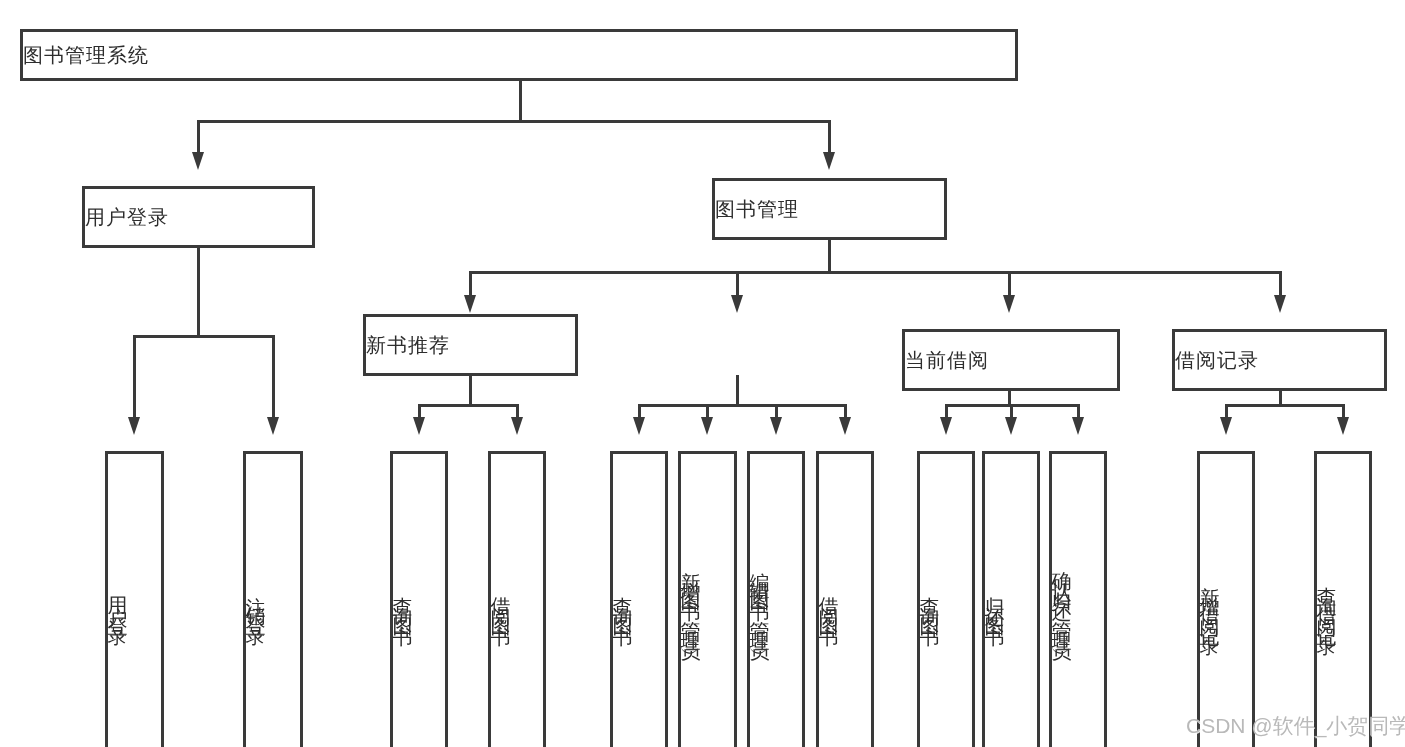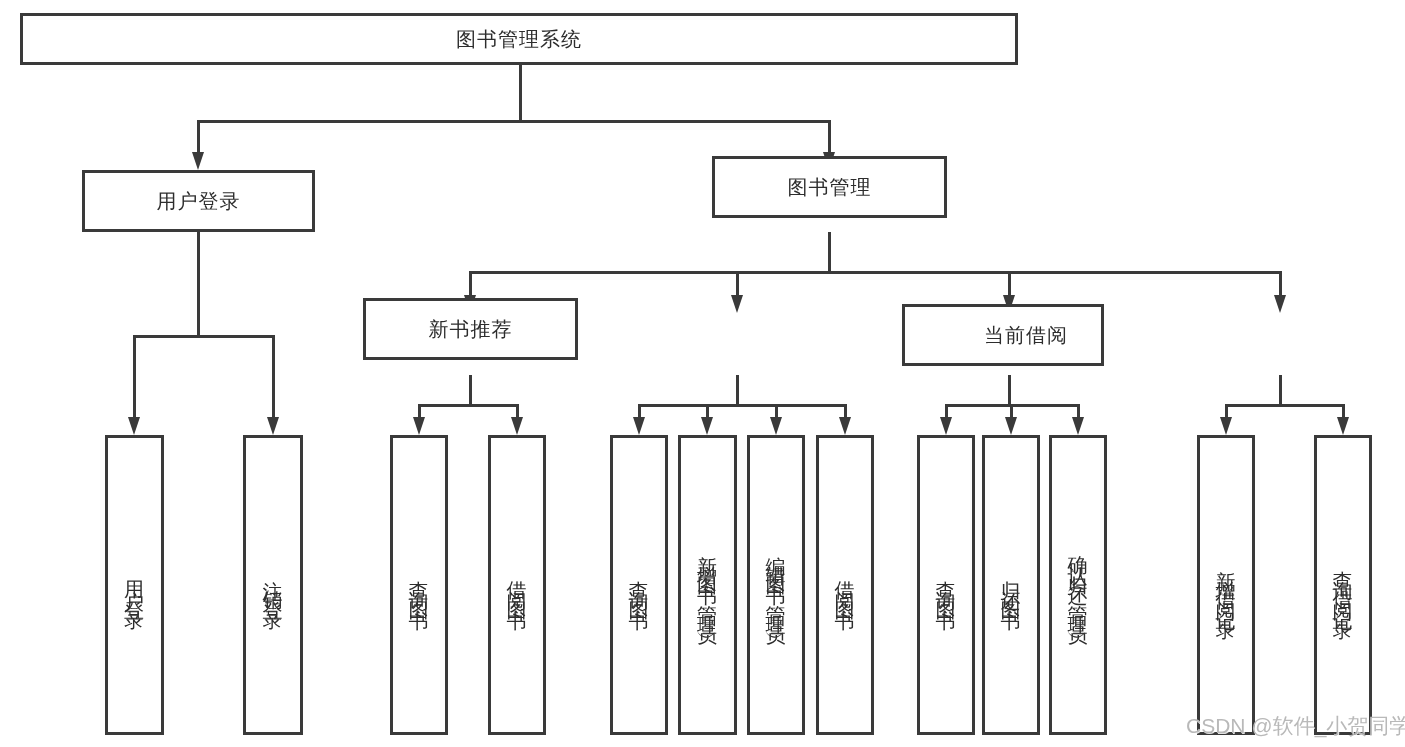--- a/index.html
+++ b/index.html
@@ -11,25 +11,26 @@
     font-family: "Liberation Sans", sans-serif;
     overflow: hidden;
   }
   .box {
     position: absolute;
     background: #ffffff;
     border: 3px solid #3a3a3a;
     box-sizing: border-box;
     display: flex;
     align-items: center;
-    justify-content: center;
+    justify-content: flex-start;
     color: #2d2d2d;
     font-size: 20px;
     letter-spacing: 1px;
     z-index: 2;
+    margin-top: 16px;
   }
   .leaf { z-index: 2; }
   .vtext {
     writing-mode: vertical-rl;
     text-orientation: mixed;
     line-height: 1;
     letter-spacing: 10px;
     font-size: 20px;
     color: #2d2d2d;
   }
@@ -72,21 +73,21 @@
     <div class="ln" style="left:197px; top:120px; width:634px; height:3px;"></div>
     <div class="ln" style="left:197px; top:120px; width:3px; height:33px;"></div>
     <div class="ar" style="left:192px; top:152px;"></div>
     <div class="ln" style="left:828px; top:120px; width:3px; height:33px;"></div>
     <div class="ar" style="left:823px; top:152px;"></div>
   </div>
 
   <div class="box" style="left:82px; top:170px; width:233px; height:62px;">
     <span>用户登录</span>
   </div>
-  <div class="box" style="left:712px; top:156px; width:235px; height:62px;">
+  <div class="box" style="left:712px; top:162px; width:235px; height:62px;">
     <span>图书管理</span>
   </div>
 
   <div>
     <div class="ln" style="left:197px; top:232px; width:3px; height:106px;"></div>
     <div class="ln" style="left:133px; top:335px; width:142px; height:3px;"></div>
     <div class="ln" style="left:133px; top:335px; width:3px; height:83px;"></div>
     <div class="ar" style="left:128px; top:417px;"></div>
     <div class="ln" style="left:272px; top:335px; width:3px; height:83px;"></div>
     <div class="ar" style="left:267px; top:417px;"></div>
@@ -101,22 +102,25 @@
     <div class="ar" style="left:731px; top:295px;"></div>
     <div class="ln" style="left:1008px; top:271px; width:3px; height:25px;"></div>
     <div class="ar" style="left:1003px; top:295px;"></div>
     <div class="ln" style="left:1279px; top:271px; width:3px; height:25px;"></div>
     <div class="ar" style="left:1274px; top:295px;"></div>
   </div>
 
   <div class="box" style="left:363px; top:298px; width:215px; height:62px;">
     <span>新书推荐</span>
   </div>
-  <div class="box" style="left:902px; top:304px; width:202px; height:62px;padding-left:46px;">
+  <div class="box" style="left:902px; top:313px; width:218px; height:62px;">
     <span>当前借阅</span>
+  </div>
+  <div class="box" style="left:1172px; top:313px; width:215px; height:62px;">
+    <span>借阅记录</span>
   </div>
 
   <div>
     <div class="ln" style="left:469px; top:375px; width:3px; height:32px;"></div>
     <div class="ln" style="left:418px; top:404px; width:101px; height:3px;"></div>
     <div class="ln" style="left:418px; top:404px; width:3px; height:14px;"></div>
     <div class="ar" style="left:413px; top:417px;"></div>
     <div class="ln" style="left:516px; top:404px; width:3px; height:14px;"></div>
     <div class="ar" style="left:511px; top:417px;"></div>
   </div>

